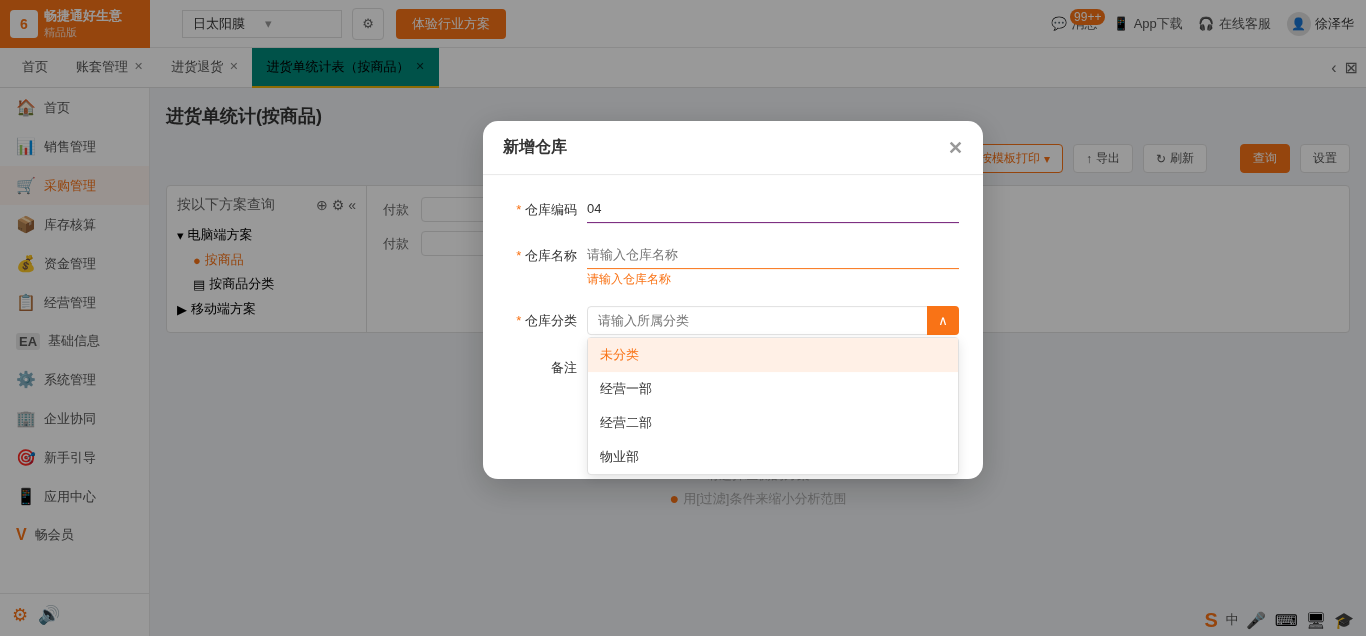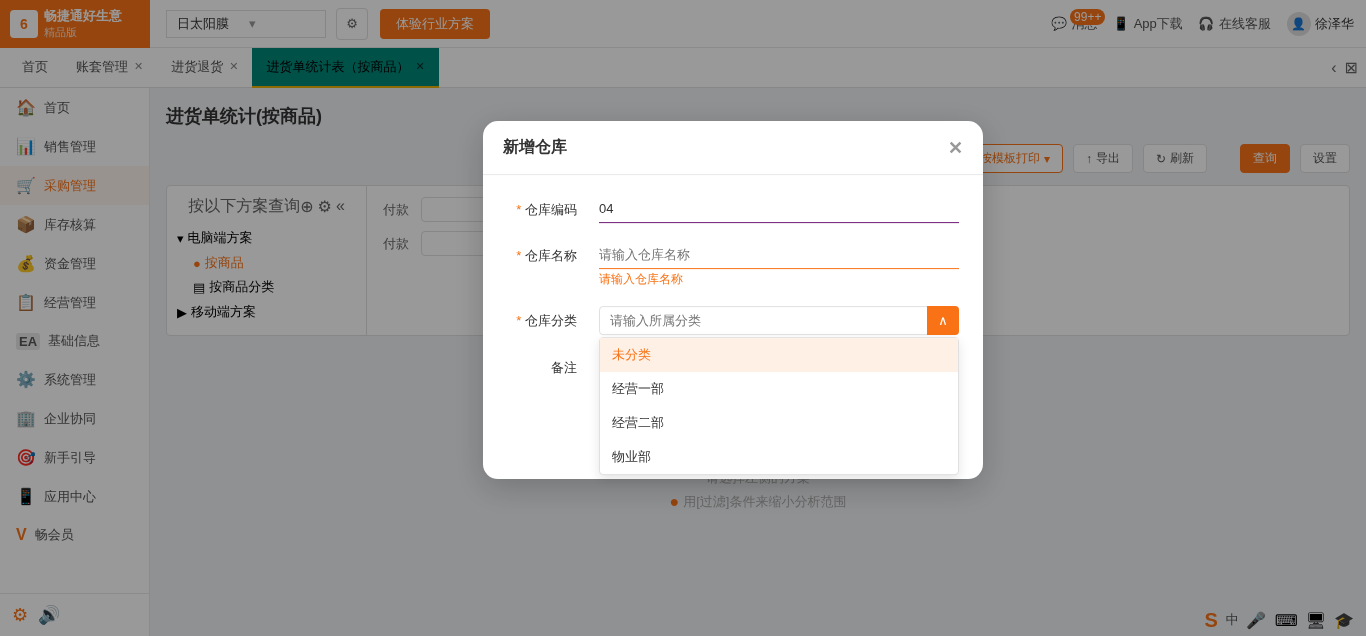--- a/index.html
+++ b/index.html
@@ -18,21 +18,21 @@
       margin-left: -12px; padding: 0 10px;
       flex-shrink: 0;
     }
     .logo-icon {
       width: 28px; height: 28px; background: #fff; border-radius: 4px;
       display: flex; align-items: center; justify-content: center;
       color: #f97316; font-weight: bold; font-size: 14px; margin-right: 6px;
     }
 
     .store-selector {
-      display: flex; align-items: center; margin-left: 16px;
+      display: flex; align-items: center; margin-left: 32px;
       border: 1px solid #e0e0e0; border-radius: 0; padding: 4px 10px;
       cursor: pointer; min-width: 160px; color: #333;
     }
     .store-selector span { flex: 1; }
     .store-selector .arrow { color: #999; margin-left: 6px; }
 
     .gear-btn {
       margin-left: 10px; width: 32px; height: 32px; border: 1px solid #e0e0e0;
       border-radius: 4px; display: flex; align-items: center; justify-content: center;
       cursor: pointer; color: #666; background: #fff;
@@ -110,22 +110,22 @@
     
     .filter-panel {
       display: flex; background: #fff; border: 1px solid #e0e0e0;
       border-radius: 4px; margin-bottom: 12px;
     }
     .filter-left {
       width: 200px; border-right: 1px solid #e0e0e0; padding: 10px;
       flex-shrink: 0;
     }
     .filter-header {
-      display: flex; align-items: center; justify-content: center;
-      margin-bottom: 8px; font-size: 16px; color: #666;
+      display: flex; align-items: center; justify-content: space-between;
+      margin-bottom: 8px; font-size: 14px; color: #666;
     }
     .filter-header-actions { display: flex; gap: 4px; }
     .filter-tree { font-size: 13px; }
     .tree-item { padding: 4px 0; cursor: pointer; display: flex; align-items: center; gap: 4px; }
     .tree-item.active { color: #f97316; }
     .tree-child { padding-left: 16px; }
     .tree-child .tree-item { padding: 3px 0; }
 
     .filter-right { flex: 1; padding: 10px 16px; }
     .filter-row { display: flex; align-items: center; gap: 12px; margin-bottom: 8px; }
@@ -150,21 +150,21 @@
     .modal-header {
       display: flex; align-items: center; justify-content: space-between;
       padding: 16px 20px; border-bottom: 1px solid #e8e8e8;
       font-size: 16px; font-weight: 600; color: #333;
     }
     .modal-close {
       cursor: pointer; color: #999; font-size: 18px; line-height: 1;
     }
     .modal-body { padding: 20px 24px; }
     .form-row {
-      display: flex; align-items: flex-start; margin-bottom: 18px; gap: 12px;
+      display: flex; align-items: flex-start; margin-bottom: 18px;
     }
     .form-label {
       width: 80px; text-align: right; padding-right: 10px; padding-top: 6px;
       font-size: 13px; color: #333; flex-shrink: 0;
     }
     .form-label.required::before { content: '* '; color: #f97316; }
     .form-field { flex: 1; }
     .form-input {
       width: 100%; border: none; border-bottom: 1px solid #701a75;
       padding: 6px 0; font-size: 13px; color: #333; outline: none;

